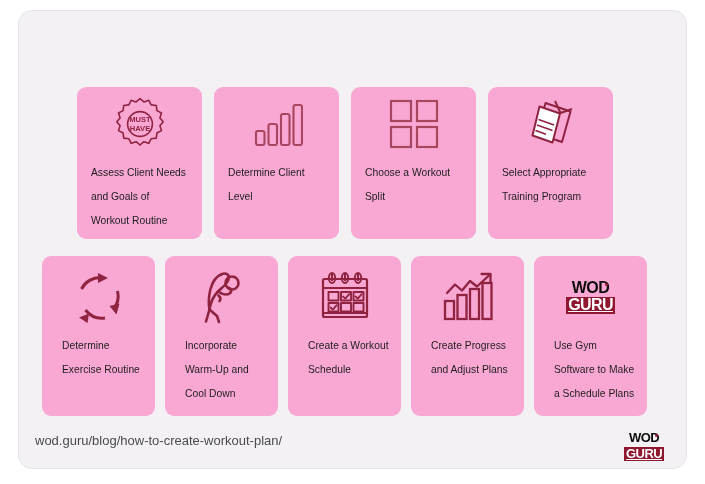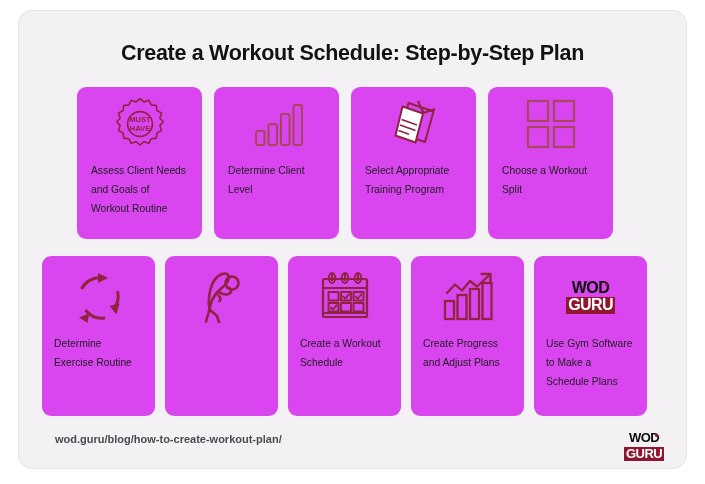--- a/index.html
+++ b/index.html
@@ -35,21 +35,21 @@
     color: #121212;
     letter-spacing: -0.3px;
   }
   .row {
     position: absolute;
     display: flex;
   }
   #row-1 { left: 58px; top: 76px; }
   #row-2 { left: 23px; top: 245px; }
   .card {
-    background: #d946ef;
+    background: #f9a8d4;
     border-radius: 9px;
     box-sizing: border-box;
     position: relative;
   }
   #row-1 .card {
     width: 125px;
     height: 152px;
     margin-right: 12px;
   }
   #row-2 .card {
@@ -62,24 +62,24 @@
     height: 62px;
     display: flex;
     align-items: center;
     justify-content: center;
     padding-top: 6px;
   }
   #row-2 .icon-wrap { height: 66px; padding-top: 8px; }
   .card-label {
     padding: 6px 14px 0 14px;
     font-size: 10.3px;
-    line-height: 19px;
+    line-height: 24px;
     color: #1d1d1f;
   }
-  #row-2 .card-label { padding: 4px 12px 0 12px; }
+  #row-2 .card-label { padding: 4px 12px 0 20px; }
   .wodguru-logo {
     display: inline-block;
     line-height: 1;
     text-align: center;
   }
   .wg-top {
     font-size: 16px;
     font-weight: bold;
     color: #0d0d0d;
     letter-spacing: -0.6px;
@@ -97,49 +97,48 @@
   }
   .wg-bot {
     display: inline-block;
     margin-top: 1px;
     background: #8f1730;
     color: #ffffff;
     font-size: 16px;
     font-weight: bold;
     letter-spacing: -0.6px;
     padding: 0 2px 1px 2px;
+    text-decoration: underline;
   }
   #footer {
     position: absolute;
     left: 0;
     bottom: 13px;
     width: 100%;
     height: 26px;
   }
   #footer-url {
     position: absolute;
-    left: 36px;
+    left: 16px;
     top: 4px;
-    font-size: 11px;
+    font-size: 13px;
     color: #4a4a4f;
-    font-weight: bold;
   }
   #footer-logo {
     position: absolute;
     right: 22px;
     top: 0;
   }
   #footer-logo .wg-top, #footer-logo .wg-bot { font-size: 13px; }
 </style>
 </head>
 <body>
 
 <div id="infographic">
 
-  <div id="title">Create a Workout Schedule: Step-by-Step Plan</div>
 
   <div class="row" id="row-1">
 
     <div class="card">
       <div class="icon-wrap">
         <svg width="58" height="58" viewBox="0 0 58 58">
           <g fill="none" stroke="#8f2340" stroke-width="1.6" stroke-linejoin="round">
             <path d="M29 3.6 l3.9 3.3 4.9-1.6 2.4 4.6 5.1 0.6 0.6 5.1 4.6 2.4 -1.6 4.9 3.3 3.9 -3.3 3.9 1.6 4.9 -4.6 2.4 -0.6 5.1 -5.1 0.6 -2.4 4.6 -4.9-1.6 -3.9 3.3 -3.9-3.3 -4.9 1.6 -2.4-4.6 -5.1-0.6 -0.6-5.1 -4.6-2.4 1.6-4.9 -3.3-3.9 3.3-3.9 -1.6-4.9 4.6-2.4 0.6-5.1 5.1-0.6 2.4-4.6 4.9 1.6z"></path>
             <circle cx="29" cy="29" r="12.4"></circle>
           </g>
@@ -155,54 +154,54 @@
         <svg width="52" height="50" viewBox="0 0 52 50">
           <g fill="none" stroke="#a8455f" stroke-width="2.1">
             <rect x="5" y="32" width="8.5" height="14" rx="2"></rect>
             <rect x="17.5" y="25" width="8.5" height="21" rx="2"></rect>
             <rect x="30" y="15" width="8.5" height="31" rx="2"></rect>
             <rect x="42.5" y="6" width="8.5" height="40" rx="2"></rect>
           </g>
         </svg>
       </div>
       <div class="card-label">Determine Client Level</div>
+    </div>
+
+    <div class="card">
+      <div class="icon-wrap">
+        <svg width="52" height="52" viewBox="0 0 52 52">
+          <g fill="none" stroke="#a8455f" stroke-width="2.2">
+            <rect x="3" y="3" width="20" height="20"></rect>
+            <rect x="29" y="3" width="20" height="20"></rect>
+            <rect x="3" y="29" width="20" height="20"></rect>
+            <rect x="29" y="29" width="20" height="20"></rect>
+          </g>
+        </svg>
+      </div>
+      <div class="card-label">Choose a Workout Split</div>
     </div>
 
     <div class="card">
       <div class="icon-wrap">
         <svg width="56" height="54" viewBox="0 0 56 54">
           <g fill="none" stroke="#8f2340" stroke-width="2" stroke-linejoin="round">
             <path d="M22.5 6 L47.5 14.5 L39 45 L14 36.5 Z"></path>
             <path d="M16.5 9.5 L37 16.5 L29.5 45.5 L9.5 38.5 Z" fill="#ffffff"></path>
             <path d="M32 4 L37.5 16 L49 12"></path>
             <g stroke-width="1.7">
               <path d="M15.5 22.5 L31 28"></path>
               <path d="M14 28 L29.5 33.5"></path>
               <path d="M12.5 33.5 L23 37.2"></path>
             </g>
           </g>
         </svg>
       </div>
       <div class="card-label">Select Appropriate Training Program</div>
     </div>
 
-    <div class="card">
-      <div class="icon-wrap">
-        <svg width="52" height="52" viewBox="0 0 52 52">
-          <g fill="none" stroke="#a8455f" stroke-width="2.2">
-            <rect x="3" y="3" width="20" height="20"></rect>
-            <rect x="29" y="3" width="20" height="20"></rect>
-            <rect x="3" y="29" width="20" height="20"></rect>
-            <rect x="29" y="29" width="20" height="20"></rect>
-          </g>
-        </svg>
-      </div>
-      <div class="card-label">Choose a Workout Split</div>
-    </div>
-
   </div>
 
   <div class="row" id="row-2">
 
     <div class="card">
       <div class="icon-wrap">
         <svg width="56" height="54" viewBox="0 0 56 54">
           <g fill="none" stroke="#8f2340" stroke-width="3" stroke-linecap="butt">
             <path d="M10.5 19 A21 21 0 0 1 30 7.5"></path>
             <path d="M46.5 21 A21 21 0 0 1 43 38.5"></path>
@@ -225,20 +224,21 @@
             <circle cx="35" cy="14" r="6.5"></circle>
             <path d="M24 5.5 C29.5 3 33 6 31.5 10.5 C30 15.5 25.5 18 21 22.5 C16 27.5 13.5 34 12.5 40.5"></path>
             <path d="M24 5.5 C19 7.5 15.5 13 13.5 20 C11.5 27.5 11.5 35 12.5 40.5"></path>
             <path d="M12.5 40.5 L9 52.5"></path>
             <path d="M12.5 40.5 L20 47 L22 53"></path>
             <path d="M21 22.5 C25 25 29.5 26.5 32.5 24.5 C35.5 22.5 34 19 31 18.5"></path>
             <path d="M21.5 26.5 C23.5 28.5 24 30.5 22.5 32"></path>
           </g>
         </svg>
       </div>
+      <div class="card-label">Incorporate Warm-Up and Cool Down</div>
     </div>
 
     <div class="card">
       <div class="icon-wrap">
         <svg width="56" height="52" viewBox="0 0 56 52">
           <g fill="none" stroke="#8f2340" stroke-width="2.2" stroke-linejoin="round">
             <rect x="6" y="8" width="44" height="38" rx="1.5"></rect>
             <path d="M6 17 L50 17"></path>
             <path d="M6 42 L50 42"></path>
             <g stroke-width="2">

